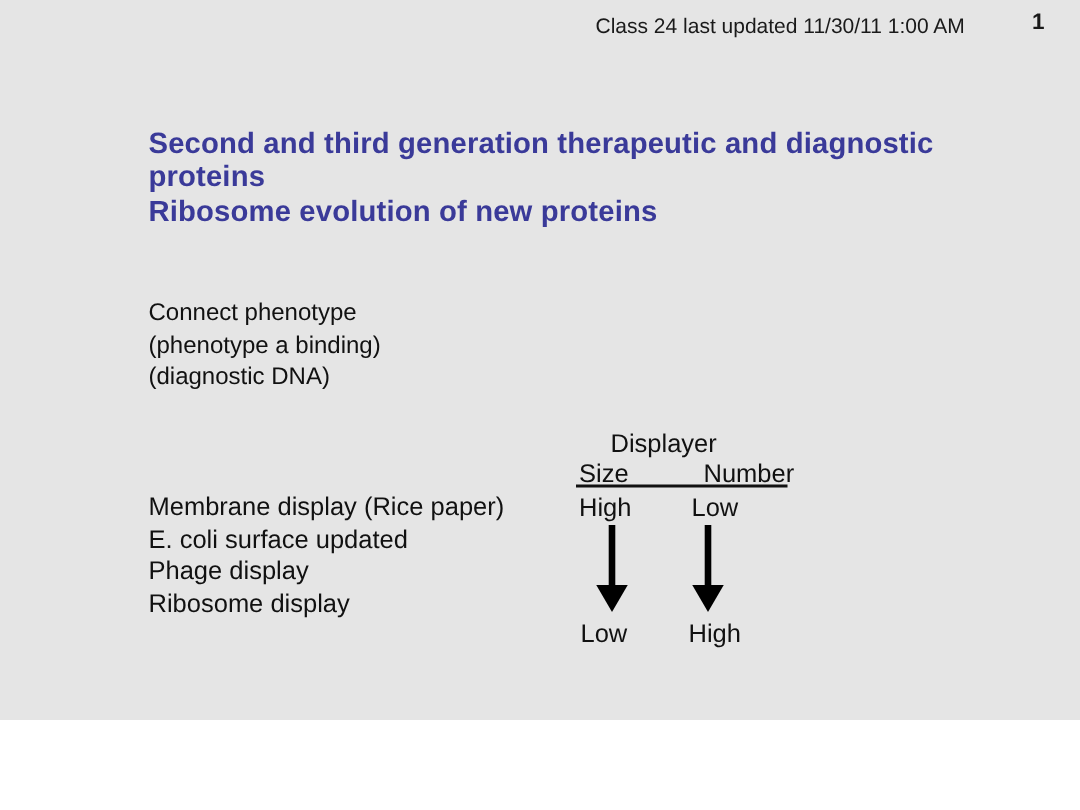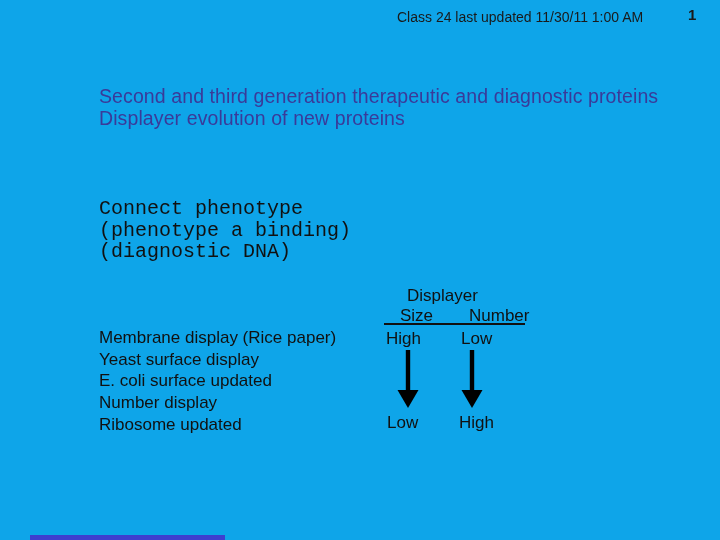--- a/index.html
+++ b/index.html
@@ -3,22 +3,22 @@
 <meta charset="utf-8">
 <style>
   html, body {
     margin: 0;
     padding: 0;
     background: #ffffff;
   }
   .slide {
     position: relative;
     width: 720px;
-    height: 540px;
-    background: #0ea5e9;
+    height: 480px;
+    background: #e5e5e5;
     overflow: hidden;
     font-family: "Liberation Sans", "DejaVu Sans", sans-serif;
     color: #111111;
   }
   .abs { position: absolute; }
   .header-note {
     left: 397px;
     top: 9px;
     font-size: 14px;
     color: #1a1a1a;
@@ -35,35 +35,34 @@
     left: 99px;
     top: 85px;
     width: 590px;
     font-size: 19.5px;
     line-height: 22.3px;
     letter-spacing: 0.1px;
   }
   .intro-block {
     left: 99px;
     top: 198px;
-    font-size: 20px;
+    font-size: 16px;
     line-height: 21.5px;
-    font-family: Liberation Mono, monospace;
   }
   .intro-block div { white-space: pre; }
   .methods-block {
     left: 99px;
     top: 327px;
     font-size: 17px;
     line-height: 21.7px;
   }
   .methods-block div { white-space: pre; }
   .cmp-label { font-size: 17px; white-space: pre; }
   .displayer-label { left: 407px; top: 286px; text-align: right; }
-  .size-header   { left: 400px; top: 306px; }
+  .size-header   { left: 386px; top: 306px; }
   .number-header { left: 469px; top: 306px; text-align: center; }
   .header-underline {
     left: 384px;
     top: 305px;
     width: 141px;
     height: 18px;
     border-bottom: 2px solid #111111;
   }
   .size-top      { left: 386px; top: 329px; }
   .number-top    { left: 461px; top: 329px; }
@@ -80,37 +79,36 @@
   }
 </style>
 </head>
 <body>
 
 <div class="slide">
 
   <div class="abs header-note">Class 24 last updated 11/30/11 1:00 AM</div>
   <div class="abs page-number">1</div>
 
-  <div class="abs slide-title" style="color: rgb(58, 58, 153);">
+  <div class="abs slide-title" style="color: rgb(58, 58, 153); font-weight: bold;">
     <div>Second and third generation therapeutic and diagnostic proteins</div>
-    <div>Displayer evolution of new proteins</div>
+    <div>Ribosome evolution of new proteins</div>
   </div>
 
   <div class="abs intro-block">
     <div>Connect phenotype</div>
     <div>(phenotype a binding)</div>
     <div>(diagnostic DNA)</div>
   </div>
 
   <div class="abs methods-block">
     <div>Membrane display (Rice paper)</div>
-    <div>Yeast surface display</div>
     <div>E. coli surface updated</div>
-    <div>Number display</div>
-    <div>Ribosome updated</div>
+    <div>Phage display</div>
+    <div>Ribosome display</div>
   </div>
 
   <div class="abs cmp-label displayer-label">Displayer</div>
 
   <div class="abs header-underline"></div>
   <div class="abs cmp-label size-header">Size</div>
   <div class="abs cmp-label number-header">Number</div>
 
   <div class="abs cmp-label size-top">High</div>
   <div class="abs cmp-label number-top">Low</div>

